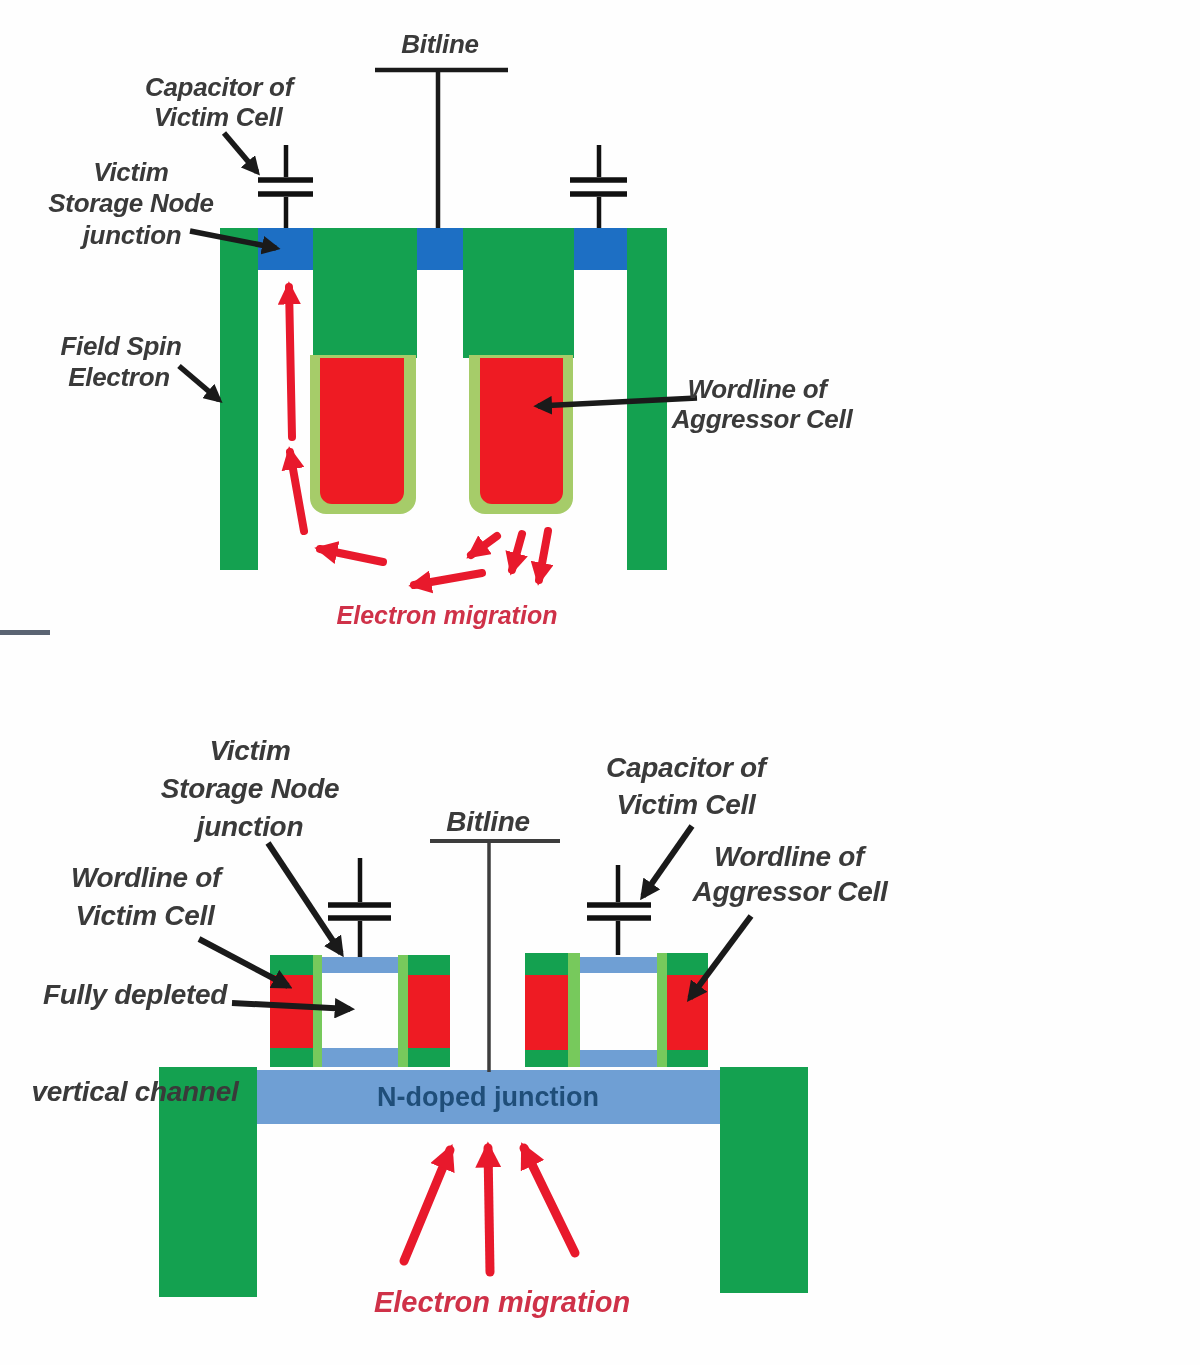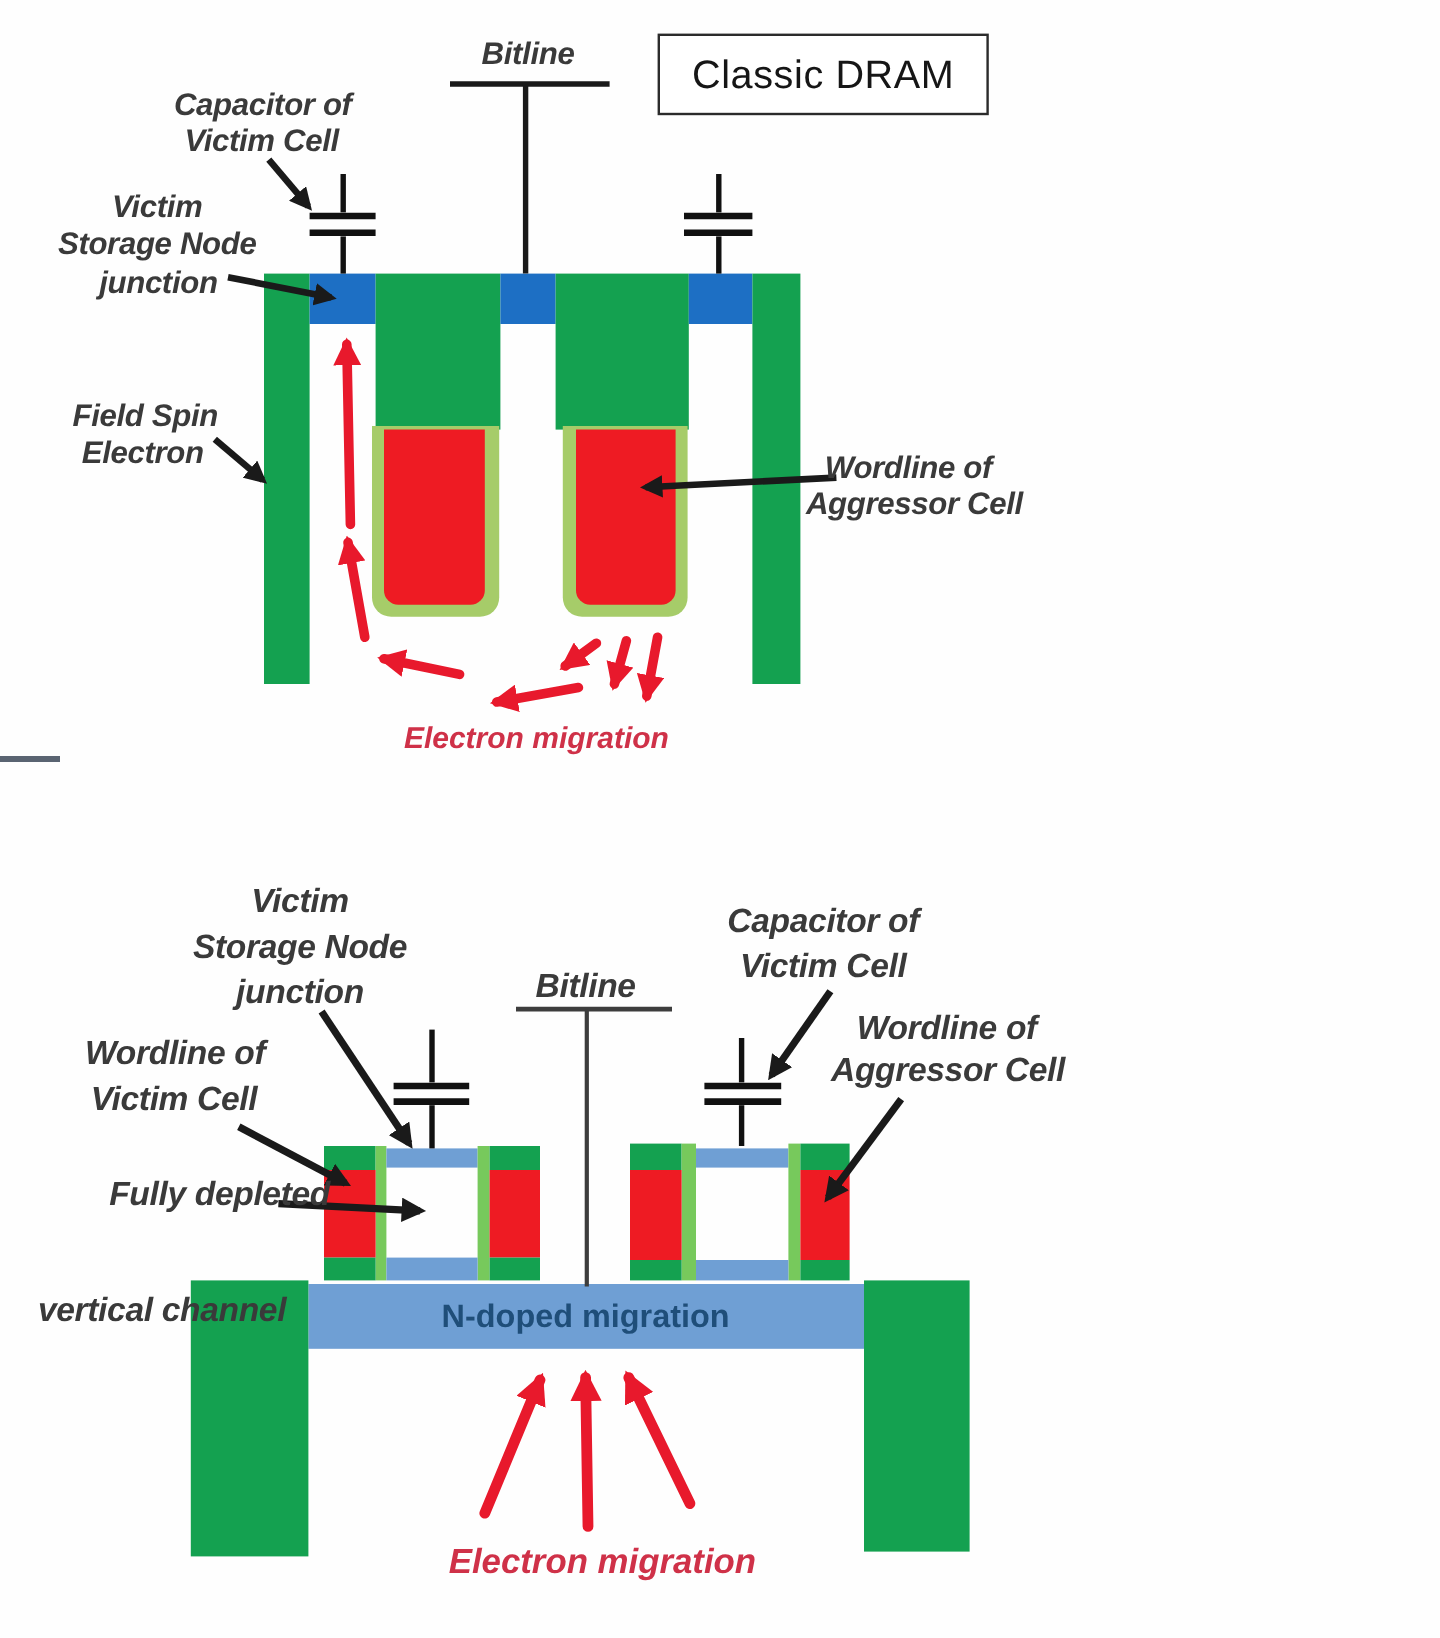--- a/index.html
+++ b/index.html
@@ -158,23 +158,20 @@
     <g stroke="#e8192c" stroke-width="9" marker-end="url(#ar)" stroke-linecap="round">
       <line x1="404" y1="1261" x2="450" y2="1150"></line>
       <line x1="490" y1="1272" x2="488" y2="1148"></line>
       <line x1="575" y1="1253" x2="524" y2="1148"></line>
     </g>
   </svg>
 
   <div class="layer-text">
 
     <div class="lbl" style="left:440px;top:31px;">Bitline</div>
-    <div class="titlebox" style="left:548px;top:28px;width:272px;height:64px;">
-      <span>Classic DRAM</span>
-    </div>
     <div class="lbl" style="left:219px;top:74px;">Capacitor of</div>
     <div class="lbl" style="left:218px;top:104px;">Victim Cell</div>
     <div class="lbl" style="left:131px;top:159px;">Victim</div>
     <div class="lbl" style="left:131px;top:190px;">Storage Node</div>
     <div class="lbl" style="left:132px;top:222px;">junction</div>
     <div class="lbl" style="left:121px;top:333px;">Field Spin</div>
     <div class="lbl" style="left:119px;top:364px;">Electron</div>
     <div class="lbl" style="left:757px;top:376px;">Wordline of</div>
     <div class="lbl" style="left:762px;top:406px;">Aggressor Cell</div>
     <div class="migration" style="left:447px;top:601px;font-size:25px;">Electron migration</div>
@@ -182,19 +179,19 @@
     <div class="lbl lbl-big" style="left:250px;top:736px;">Victim</div>
     <div class="lbl lbl-big" style="left:250px;top:774px;">Storage Node</div>
     <div class="lbl lbl-big" style="left:250px;top:812px;">junction</div>
     <div class="lbl lbl-big" style="left:488px;top:807px;">Bitline</div>
     <div class="lbl lbl-big" style="left:686px;top:753px;">Capacitor of</div>
     <div class="lbl lbl-big" style="left:686px;top:790px;">Victim Cell</div>
     <div class="lbl lbl-big" style="left:789px;top:842px;">Wordline of</div>
     <div class="lbl lbl-big" style="left:790px;top:877px;">Aggressor Cell</div>
     <div class="lbl lbl-big" style="left:146px;top:863px;">Wordline of</div>
     <div class="lbl lbl-big" style="left:145px;top:901px;">Victim Cell</div>
-    <div class="lbl lbl-big" style="left:135px;top:980px;margin-left:48px;">Fully depleted</div>
+    <div class="lbl lbl-big" style="left:135px;top:980px;">Fully depleted</div>
     <div class="lbl lbl-big" style="left:135px;top:1077px;">vertical channel</div>
-    <div class="ndoped" style="left:488px;top:1082px;">N-doped migration</div>
+    <div class="ndoped" style="left:488px;top:1082px;">N-doped junction</div>
     <div class="migration" style="left:502px;top:1286px;font-size:29px;">Electron migration</div>
   </div>
 
 </div>
 
 </body></html>

